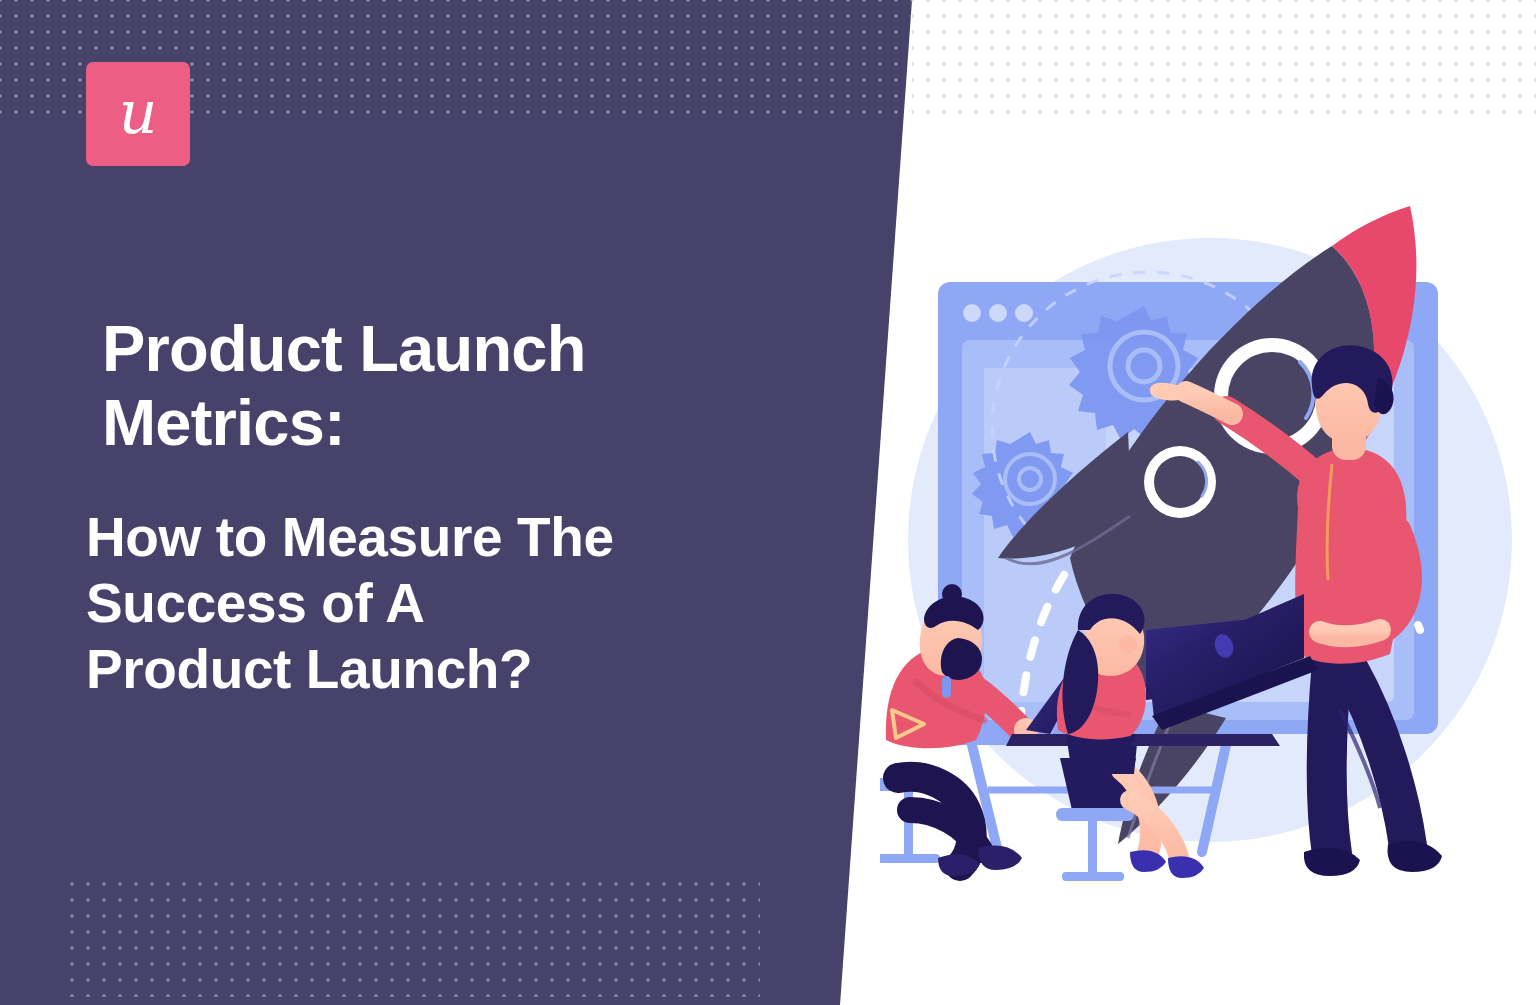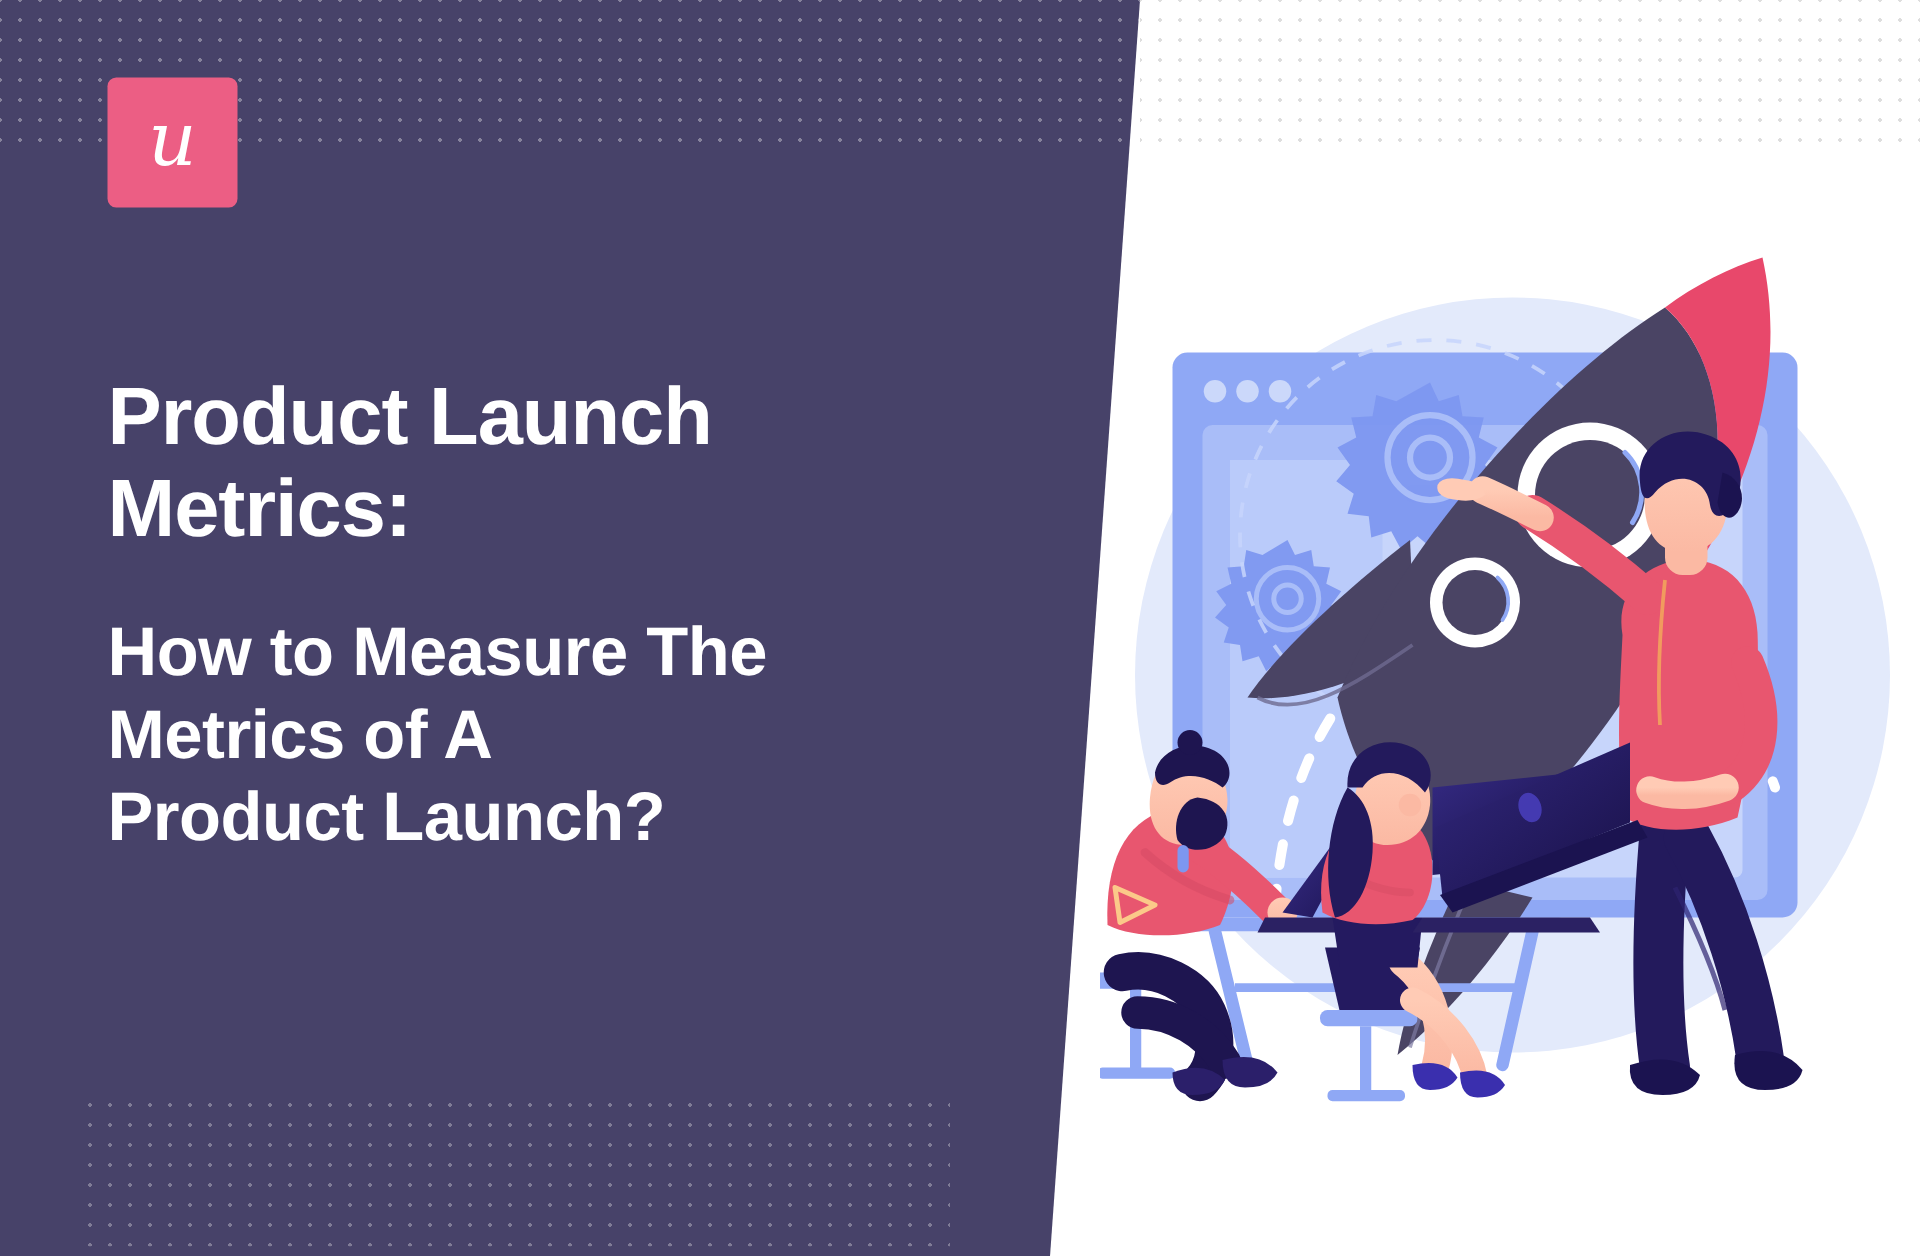--- a/index.html
+++ b/index.html
@@ -48,21 +48,21 @@
     color:#ffffff;font-family:"DejaVu Serif",serif;font-style:italic;
     font-size:60px;line-height:1;font-weight:400;
     transform:translateY(-2px);
     letter-spacing:0;
   }
 
   
   .headline-block{position:absolute;left:86px;top:296px;width:720px;z-index:6;}
   .title{
     color:#ffffff;font-size:65px;line-height:1.14;font-weight:700;
-    letter-spacing:-0.8px;margin:0;white-space:pre-line;
+    letter-spacing:-0.8px;margin:16px;white-space:pre-line;
   }
   .subtitle{
     color:#ffffff;font-size:55px;line-height:1.20;font-weight:600;
     letter-spacing:-0.4px;margin:0;margin-top:44px;white-space:pre-line;
   }
 
   
   .illustration{
     position:absolute;left:880px;top:110px;width:656px;height:800px;z-index:3;
   }
@@ -81,21 +81,21 @@
   </div>
 
   <div class="logo">
     <span class="logo-glyph">u</span>
   </div>
 
   <div class="headline-block">
     <h1 class="title">Product Launch
 Metrics:</h1>
     <h2 class="subtitle">How to Measure The
-Metrics of A
+Success of A
 Product Launch?</h2>
   </div>
 
   <div class="illustration">
     <svg viewBox="0 0 656 800" xmlns="http://www.w3.org/2000/svg">
       <defs>
         <linearGradient id="lapA" x1="0" y1="0" x2="1" y2="1">
           <stop offset="0%" stop-color="#3A2F8C"></stop>
             <stop offset="100%" stop-color="#1B1350"></stop>
         </linearGradient>

